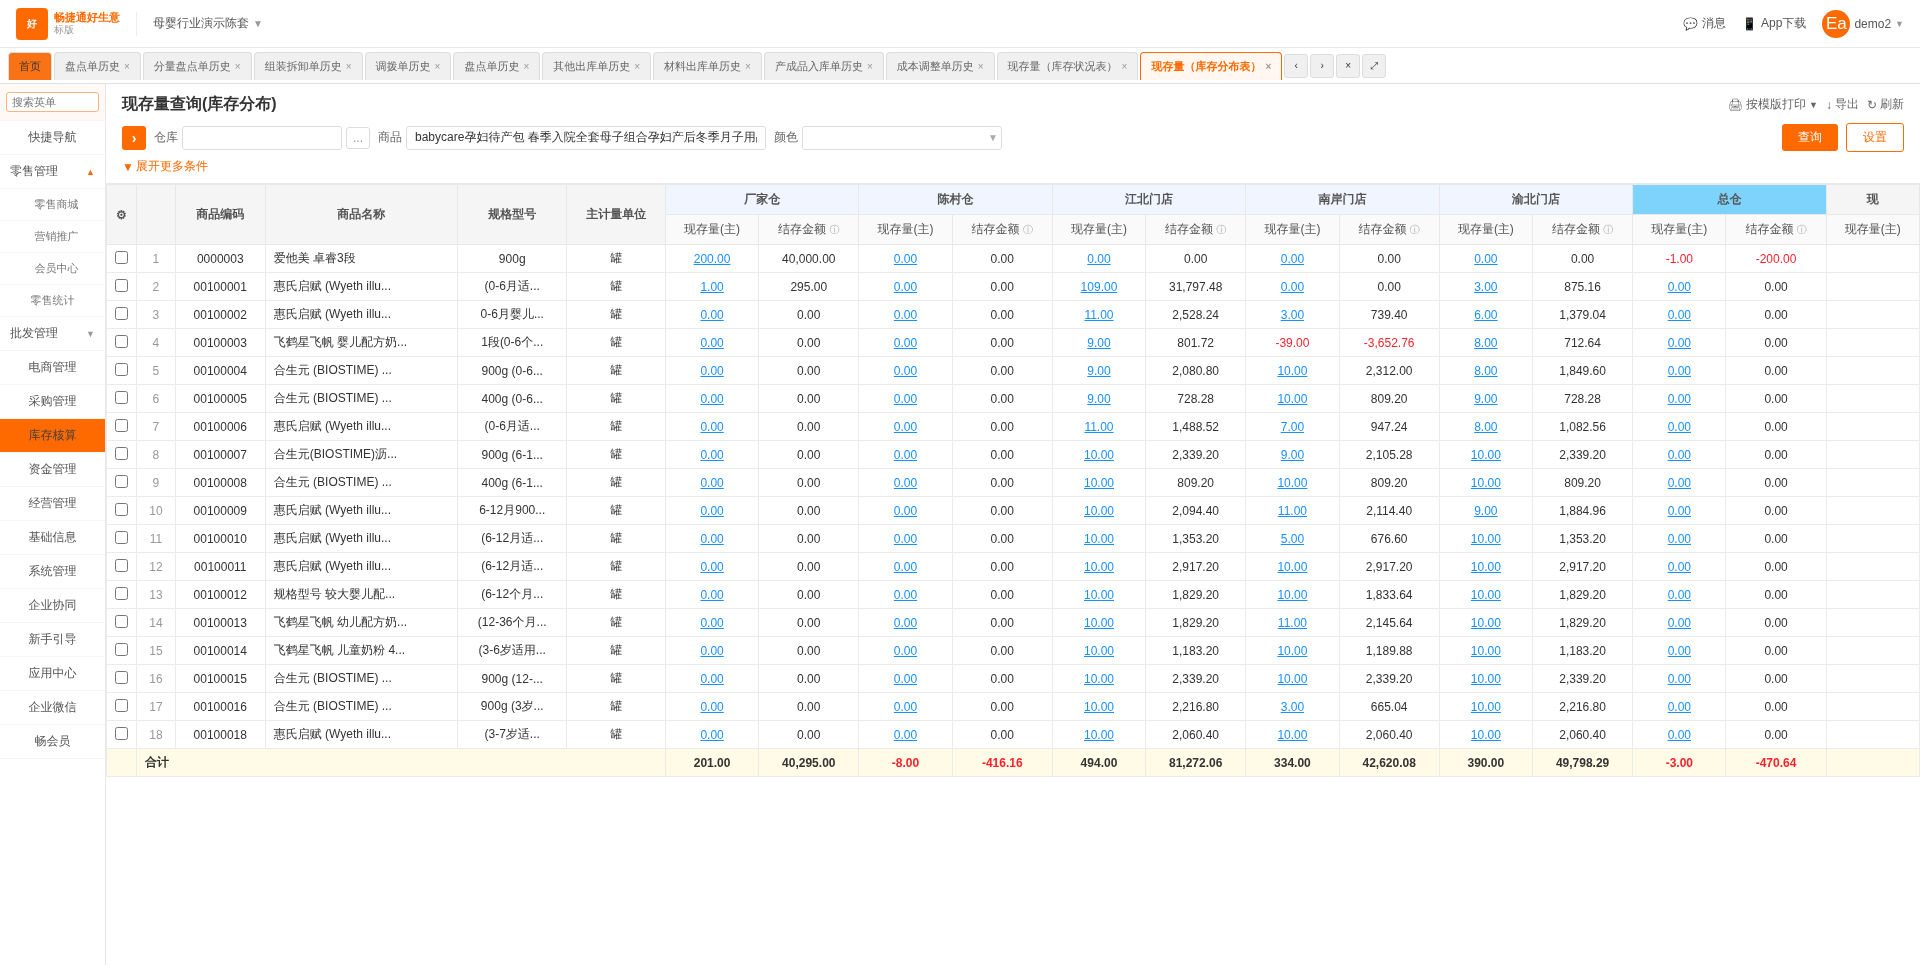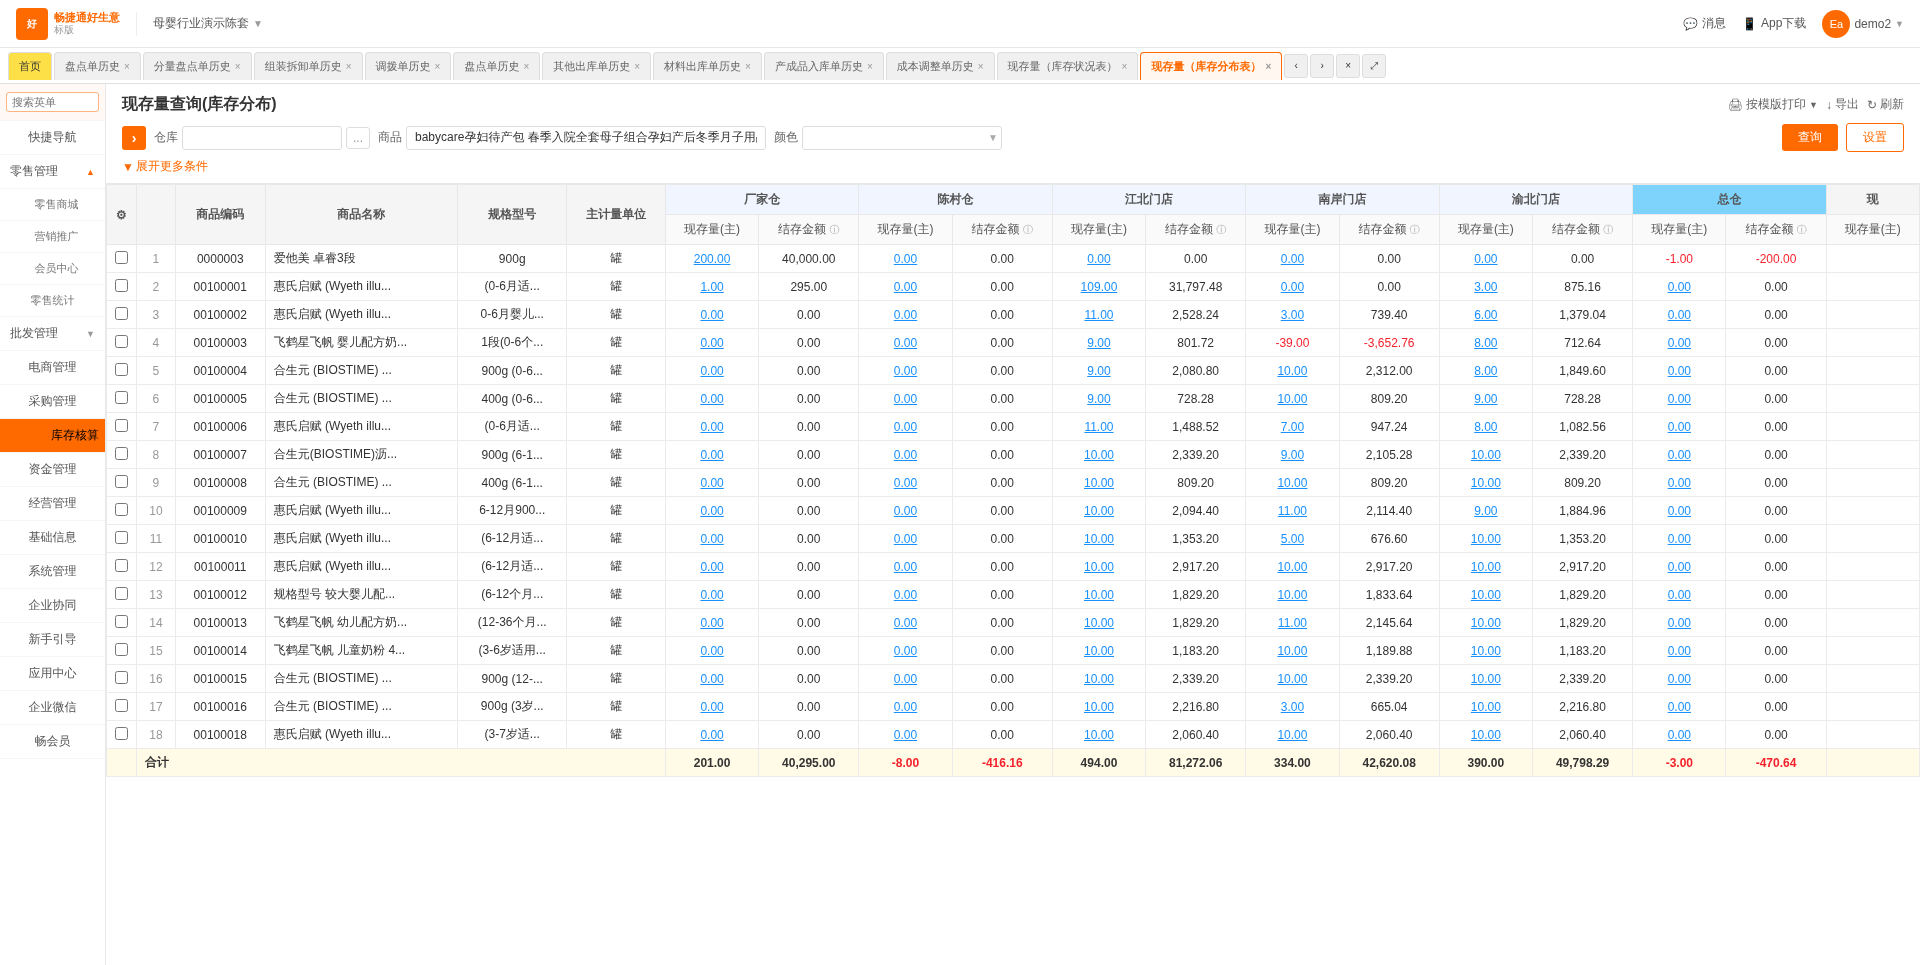--- a/index.html
+++ b/index.html
@@ -11,30 +11,30 @@
     .logo-area { display: flex; align-items: center; gap: 6px; }
     .logo-icon { width: 32px; height: 32px; background: #ff6a00; border-radius: 4px; display: flex; align-items: center; justify-content: center; color: white; font-size: 10px; font-weight: bold; }
     .top-bar-right { display: flex; align-items: center; gap: 16px; }
     .top-bar-item { display: flex; align-items: center; gap: 4px; cursor: pointer; color: #555; font-size: 12px; }
 
     
     .tab-bar { background: #fff; height: 36px; display: flex; align-items: center; padding: 0 8px; border-bottom: 1px solid #e0e0e0; overflow: hidden; gap: 2px; }
     .tab { display: flex; align-items: center; padding: 0 10px; height: 28px; border-radius: 4px 4px 0 0; font-size: 11px; cursor: pointer; white-space: nowrap; gap: 4px; background: #f0f0f0; color: #666; border: 1px solid #ddd; border-bottom: none; }
     .tab.active { background: #fff7f0; color: #ff6a00; border-color: #ff6a00; font-weight: bold; }
     .tab .close-x { font-size: 10px; color: #999; cursor: pointer; }
-    .tab.home { background: #fde047; color: #333; }
+    .tab.home { background: #f97316; color: #333; }
     .tab-nav-btn { width: 24px; height: 24px; background: #f0f0f0; border: 1px solid #ddd; border-radius: 3px; cursor: pointer; display: flex; align-items: center; justify-content: center; font-size: 10px; flex-shrink: 0; }
 
     
     .main-layout { display: flex; height: calc(965px - 84px); }
 
     
     .sidebar { width: 106px; background: #fff; border-right: 1px solid #e8e8e8; display: flex; flex-direction: column; overflow-y: auto; }
     .sidebar-item { padding: 8px 6px; text-align: center; cursor: pointer; color: #555; font-size: 12px; border-bottom: 1px solid #f5f5f5; }
-    .sidebar-item.active { background: #ff6a00; color: #000000; text-align: right; }
+    .sidebar-item.active { background: #ff6a00; color: #404040; }
     .sidebar-item.has-arrow { display: flex; justify-content: space-between; align-items: center; padding: 8px 10px; }
 
     
     .content-area { flex: 1; display: flex; flex-direction: column; overflow: hidden; }
 
     
     .page-header { background: #fff; padding: 10px 16px 8px; border-bottom: 1px solid #e8e8e8; }
     .page-title-row { display: flex; align-items: center; justify-content: space-between; margin-bottom: 8px; }
     .page-title { font-size: 16px; font-weight: bold; color: #333; }
     .header-actions { display: flex; align-items: center; gap: 8px; }
@@ -93,21 +93,21 @@
   <div class="top-bar-right">
     <div class="top-bar-item">
       <span>💬</span>
       <span>消息</span>
     </div>
     <div class="top-bar-item">
       <span>📱</span>
       <span>App下载</span>
     </div>
     <div class="top-bar-item">
-      <div style="width:28px;height:28px;border-radius:50%;background:#ff6a00;display:flex;align-items:center;justify-content:center;color:white;font-size:11px;">Ea</div>
+      <div style="width:28px;height:28px;border-radius:50%;background:#ff6a00;display:flex;align-items:center;justify-content:center;color:white;font-size:17px;">Ea</div>
       <span>demo2</span>
       <span style="font-size:9px;color:#999;">▼</span>
     </div>
   </div>
 </div>
 
 <div class="tab-bar">
   <div class="tab home">
     <span>首页</span>
   </div>

